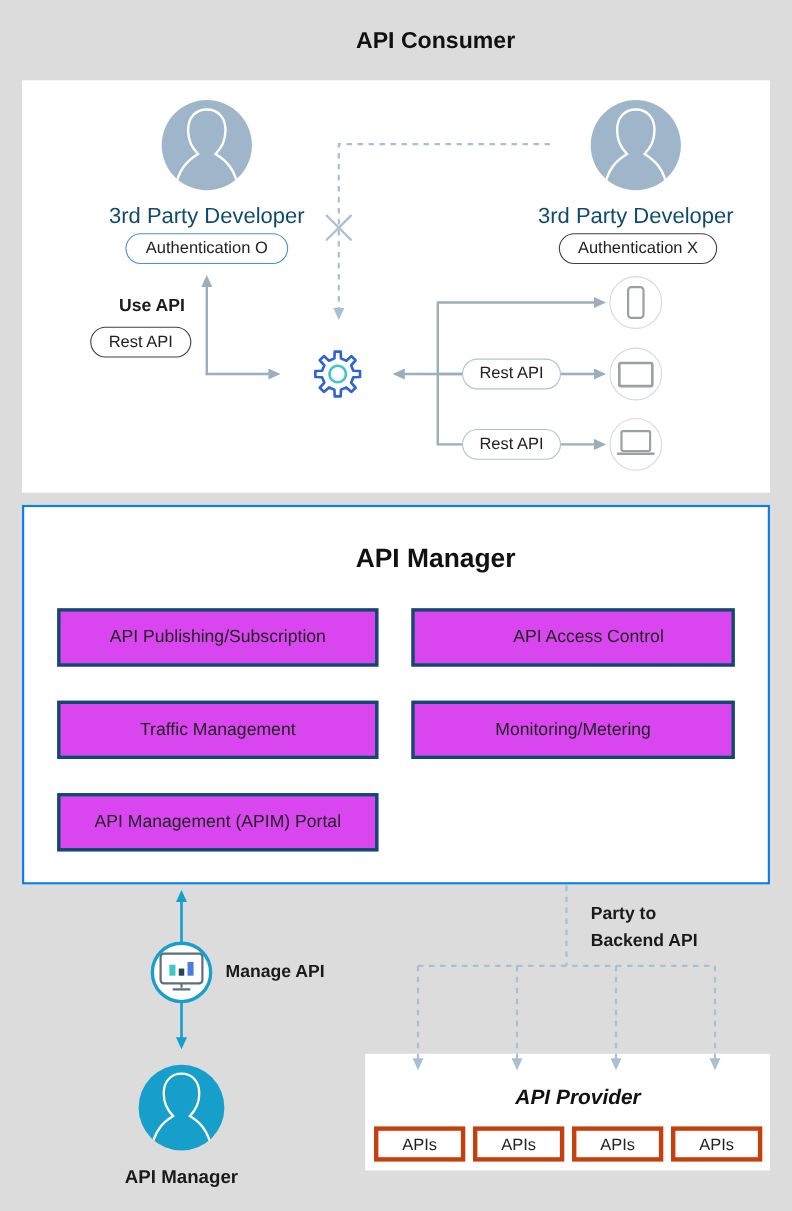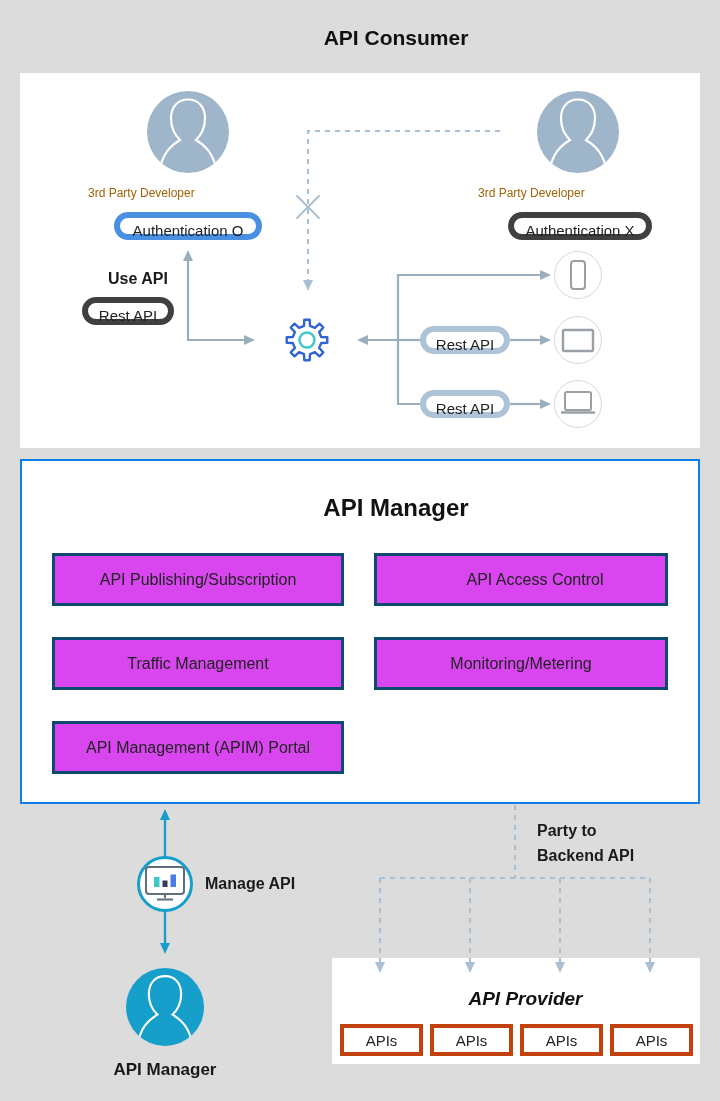--- a/index.html
+++ b/index.html
@@ -3,23 +3,23 @@
 <meta charset="utf-8">
 <style>
   html,body{margin:0;padding:0;background:#dcdcdc;}
   .stage{position:relative;width:720px;height:1101px;background:#dcdcdc;
          font-family:"Liberation Sans",sans-serif;overflow:hidden;color:#1d1d1d;}
   .abs{position:absolute;}
   .white-box{position:absolute;background:#ffffff;z-index:1;}
   .gateway-box{position:absolute;background:#ffffff;border:2px solid #0f7fe8;box-sizing:border-box;z-index:1;}
   .connectors{position:absolute;left:0;top:0;z-index:2;}
   .ttl{position:absolute;font-weight:700;color:#111;text-align:center;z-index:3;padding-left:36px;}
-  .lbl{position:absolute;font-size:12px;color:#a16207;z-index:3;}
+  .lbl{position:absolute;font-size:20px;color:#0c4a6e;text-align:center;z-index:3;}
   .blbl{position:absolute;font-size:16px;font-weight:700;color:#1a1a1a;z-index:3;}
-  .pill{position:absolute;background:#fff;border:6px solid #404040;border-radius:15px;
+  .pill{position:absolute;background:#fff;border:1px solid #404040;border-radius:15px;
         text-align:center;font-size:15px;color:#222;height:28px;line-height:26px;
         box-sizing:border-box;z-index:3;}
   .pill.blue{border-color:#4a90e2;}
   .pill.soft{border-color:#aec4d6;}
   .cap-box{position:absolute;background:#d946ef;border:3px solid #0c4a6e;box-sizing:border-box;
            display:flex;align-items:center;justify-content:center;font-size:16px;color:#222;z-index:3;}
   .avatar{position:absolute;border-radius:50%;overflow:hidden;z-index:3;}
   .dev-circle{position:absolute;width:48px;height:48px;border-radius:50%;background:#fff;
               border:1px solid #d8d8d8;box-sizing:border-box;display:flex;align-items:center;
               justify-content:center;z-index:3;}
@@ -92,21 +92,21 @@
 
   <div class="avatar" style="left:537px;top:91px;width:82px;height:82px;background:#9fb6ca;">
     <svg width="82" height="82" viewBox="0 0 82 82">
       <path d="M12,84 C14,62 25,54 33,49 C27,43 24,35.5 24,27.5 C24,15.5 31,8.5 41,8.5
                C51,8.5 58,15.5 58,27.5 C58,35.5 55,43 49,49 C57,54 68,62 70,84" fill="none" stroke="#ffffff" stroke-width="2.2" stroke-linecap="round"></path>
     </svg>
   </div>
   <div class="lbl" style="left:478px;top:186px;width:200px;">3rd Party Developer</div>
   <div class="pill" style="left:508px;top:212px;width:144px;">Authentication X</div>
 
-  <div class="blbl" style="left:92px;top:270px;width:92px;text-align:center;">Use API</div>
+  <div class="blbl" style="left:76px;top:270px;width:92px;text-align:right;">Use API</div>
   <div class="pill" style="left:82px;top:297px;width:92px;">Rest API</div>
 
   <div class="abs" style="left:283px;top:316px;z-index:3;">
     <svg width="48" height="48" viewBox="0 0 48 48">
       <path d="M38.2,21.0 L44.3,21.3 L44.3,26.7 L38.2,27.0 L36.2,31.9 L40.3,36.5 L36.5,40.3 L31.9,36.2
                L27.0,38.2 L26.7,44.3 L21.3,44.3 L21.0,38.2 L16.1,36.2 L11.5,40.3 L7.7,36.5 L11.9,31.9
                L9.8,27.0 L3.7,26.7 L3.7,21.3 L9.8,21.0 L11.9,16.1 L7.7,11.5 L11.5,7.7 L16.1,11.9
                L21.0,9.8 L21.3,3.7 L26.7,3.7 L27.0,9.8 L31.9,11.9 L36.5,7.7 L40.3,11.5 L36.2,16.1 Z" fill="#ffffff" stroke="#2f63d2" stroke-width="2.4" stroke-linejoin="round"></path>
       <circle cx="24" cy="24" r="7.5" fill="#ffffff" stroke="#3ec6c9" stroke-width="2.4"></circle>
     </svg>

